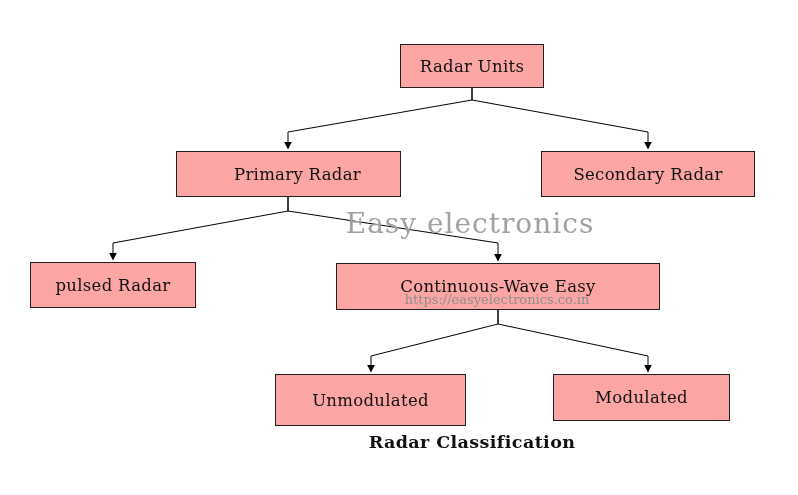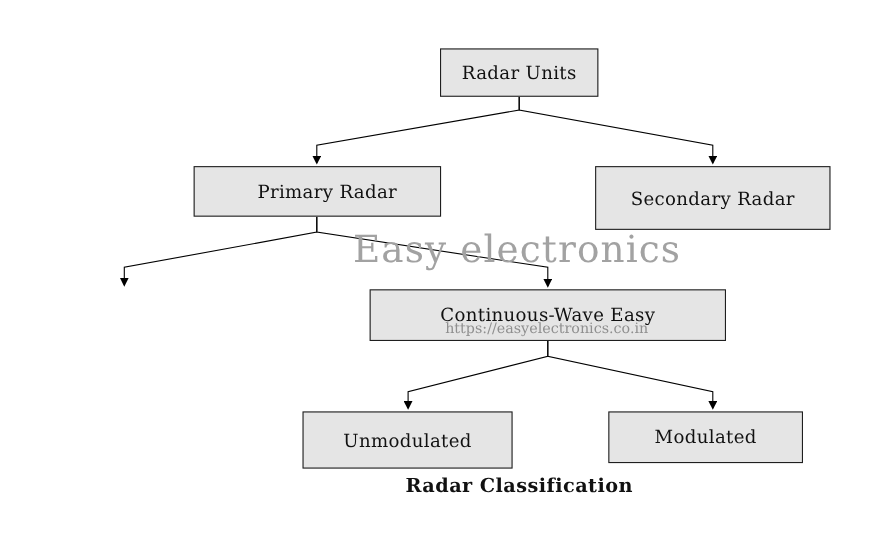--- a/index.html
+++ b/index.html
@@ -19,45 +19,45 @@
     position: absolute;
     left: 0;
     top: 0;
     width: 798px;
     height: 495px;
     pointer-events: none;
   }
   .node {
     position: absolute;
     box-sizing: border-box;
-    background: #e5e5e5;
+    background: #fca5a5;
     border: 1px solid #1f1f1f;
     display: flex;
     align-items: center;
     justify-content: center;
     font-size: 16.5px;
     color: #111111;
     letter-spacing: 0.3px;
     white-space: nowrap;
     z-index: 2;
   }
   .node-radar-units   { left: 400px; top: 44px;  width: 144px; height: 44px; }
   .node-primary       { left: 176px; top: 151px; width: 225px; height: 46px; padding-left: 18px; }
-  .node-secondary     { left: 541px; top: 151px; width: 214px; height: 58px; }
+  .node-secondary     { left: 541px; top: 151px; width: 214px; height: 46px; }
   .node-pulsed        { left: 30px;  top: 262px; width: 166px; height: 46px; }
   .node-cw            { left: 336px; top: 263px; width: 324px; height: 47px; }
   .node-unmodulated   { left: 275px; top: 374px; width: 191px; height: 52px; }
   .node-modulated     { left: 553px; top: 374px; width: 177px; height: 47px; }
 
   .watermark-text {
     position: absolute;
     left: 470px;
     top: 207px;
     transform: translateX(-50%);
-    font-size: 34px;
+    font-size: 28px;
     color: #a2a2a2;
     letter-spacing: 1px;
     z-index: 3;
     white-space: nowrap;
     pointer-events: none;
   }
   .watermark-url {
     position: absolute;
     left: 497px;
     top: 292px;
@@ -99,20 +99,21 @@
     <path d="M 498 310 V 324 L 371 356 V 371" fill="none" stroke="#000000" stroke-width="1" marker-end="url(#arrow)"></path>
     <path d="M 498 310 V 324 L 648 356 V 371" fill="none" stroke="#000000" stroke-width="1" marker-end="url(#arrow)"></path>
   </svg>
 
   <div class="node node-radar-units">Radar Units</div>
 
   <div class="node node-primary">Primary Radar</div>
 
   <div class="node node-secondary">Secondary Radar</div>
 
+  <div class="node node-pulsed">pulsed Radar</div>
 
   <div class="node node-cw">Continuous-Wave Easy</div>
 
   <div class="node node-unmodulated">Unmodulated</div>
 
   <div class="node node-modulated">Modulated</div>
 
   <div class="watermark-text">Easy electronics</div>
 
   <div class="watermark-url">https://easyelectronics.co.in</div>

